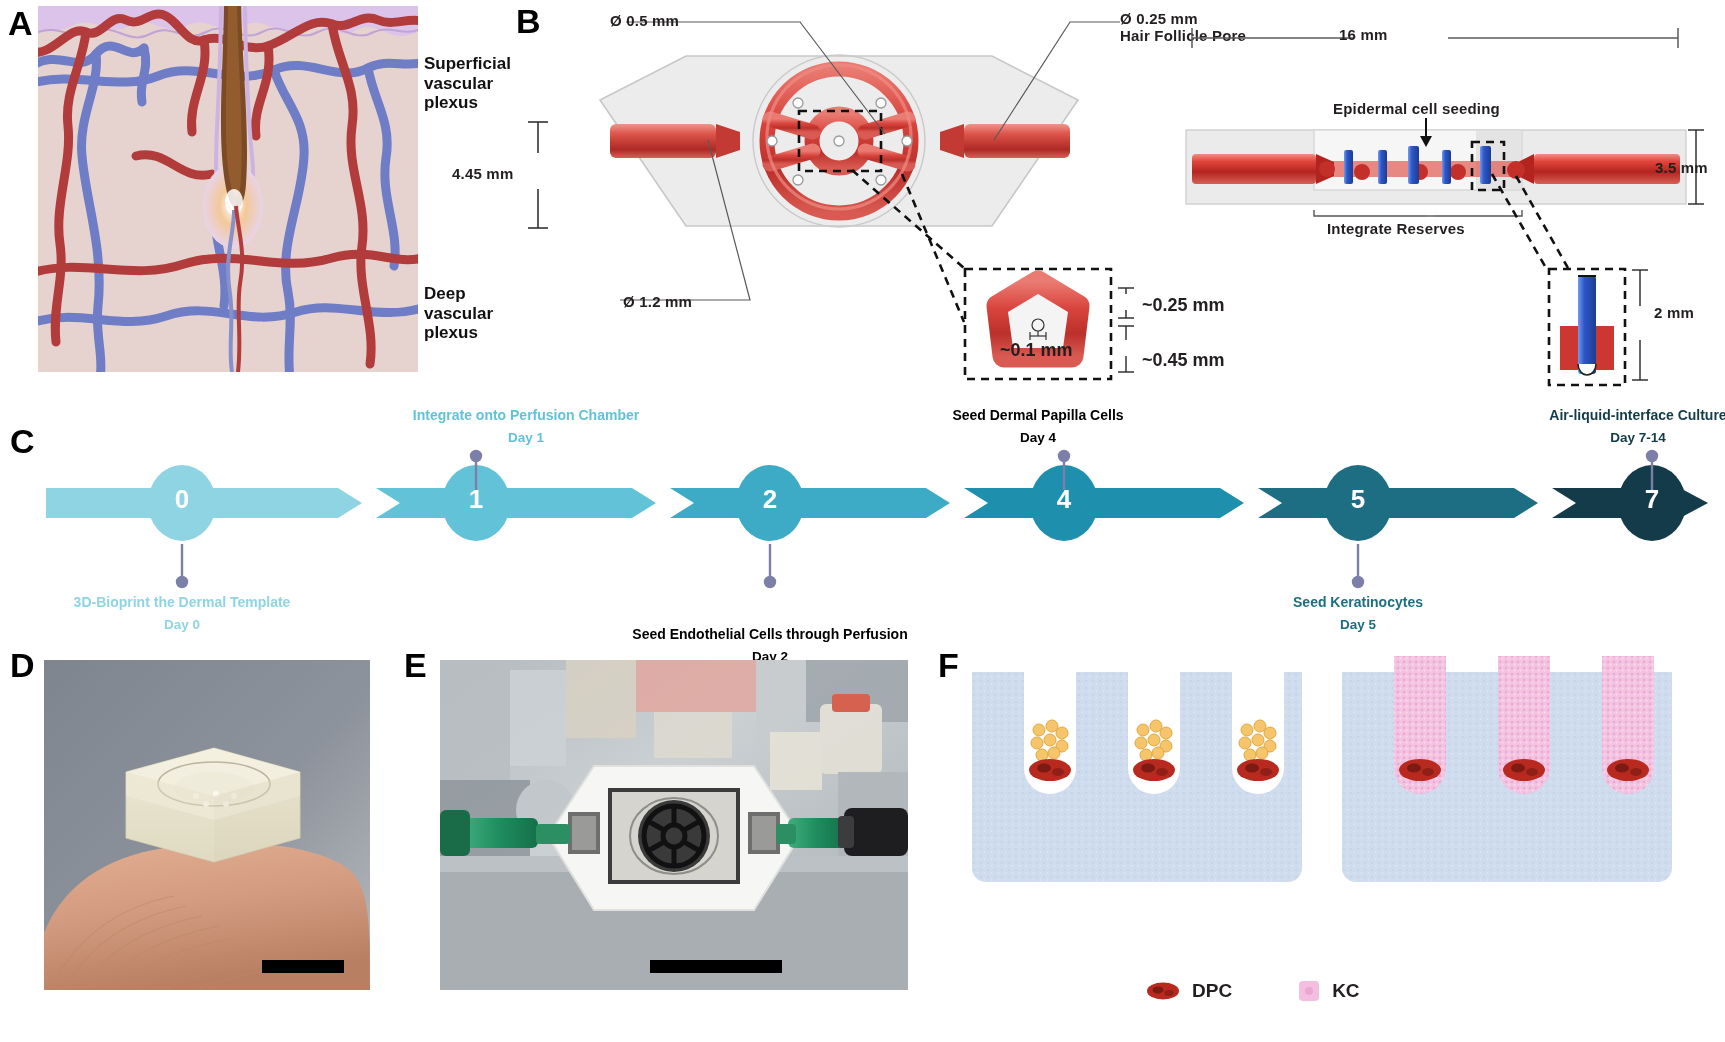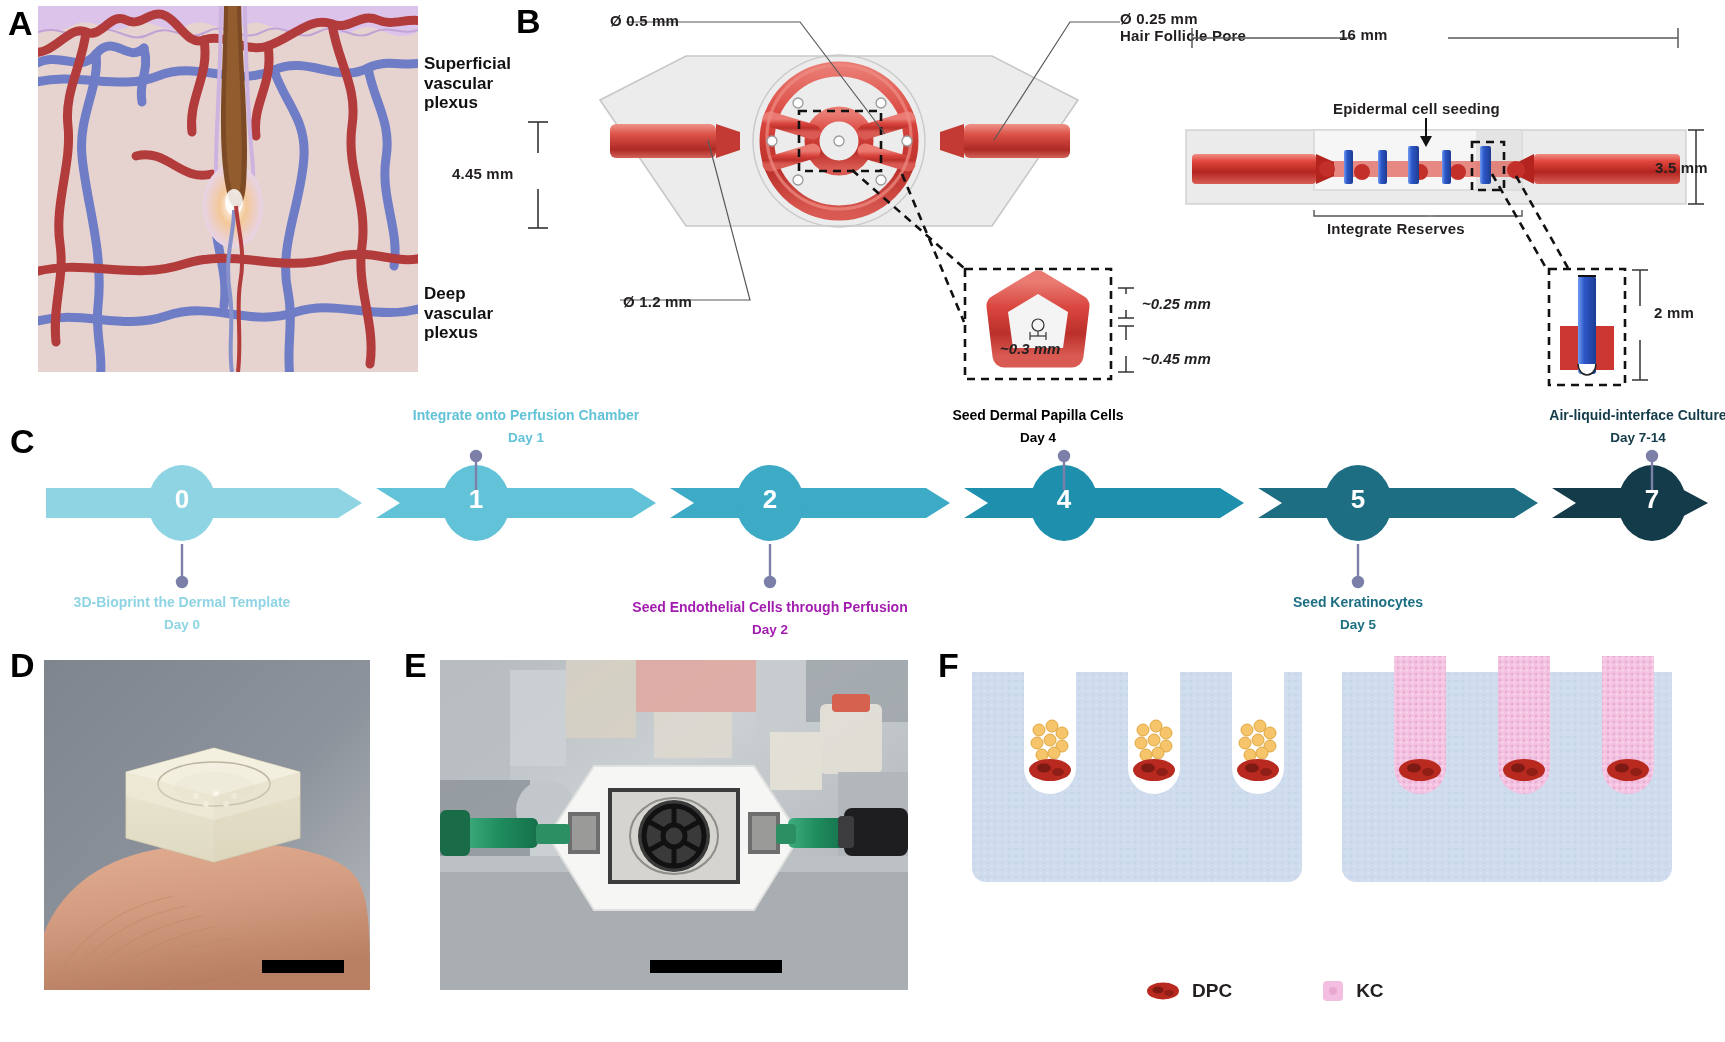--- a/index.html
+++ b/index.html
@@ -1,21 +1,21 @@
 <!DOCTYPE html>
 <html><head>
 <meta charset="utf-8">
 <style>
   html,body{margin:0;padding:0;background:#ffffff;}
   body{width:1725px;height:1042px;position:relative;overflow:hidden;
        font-family:"Liberation Sans","DejaVu Sans",sans-serif;color:#231f20;}
   .abs{position:absolute;}
   .panel-letter{font-weight:bold;font-size:34px;color:#000;line-height:1;font-family:"Liberation Sans",sans-serif;}
   .dimtext{font-size:15px;font-weight:bold;color:#231f20;letter-spacing:.2px;font-family:"Liberation Sans",sans-serif;}
-  .dimtext-sm{font-size:15px;font-weight:bold;color:#231f20;font-family:"Liberation Sans",sans-serif;font-style:italic;}
+  .dimtext-sm{font-size:18px;font-weight:bold;color:#231f20;font-family:"Liberation Sans",sans-serif;}
   .annot{font-size:17px;font-weight:bold;color:#111;line-height:1.16;font-family:"Liberation Sans",sans-serif;}
   .tl-title{font-weight:bold;font-size:14px;text-align:center;line-height:1.1;}
   .tl-day{font-size:13.5px;text-align:center;font-weight:bold;line-height:1.1;margin-top:8px;}
   .leader{stroke:#59595b;fill:none;stroke-width:1.2;}
   .dash{stroke:#111;fill:none;stroke-width:2.6;stroke-dasharray:8 6;}
   .legend-lbl{font-size:19px;font-weight:bold;color:#231f20;}
   svg{display:block;overflow:visible;}
 </style>
 </head>
 <body>
@@ -254,21 +254,21 @@
     <polygon points="74,26 104,44 99,80 49,80 44,44" fill="#f4f4f4"></polygon>
     <g stroke="#333" stroke-width="1.2" fill="none">
       <circle cx="74" cy="57" r="6"></circle>
       <line x1="66" y1="68" x2="82" y2="68"></line>
       <line x1="74" y1="63" x2="74" y2="68"></line>
       <line x1="66" y1="64" x2="66" y2="72"></line>
       <line x1="82" y1="64" x2="82" y2="72"></line>
     </g>
   </svg>
 </div>
-<div class="abs dimtext-sm" style="left:1000px;top:340px;">~0.3 mm</div>
+<div class="abs dimtext-sm" style="left:1000px;top:340px;">~0.1 mm</div>
 
 <div class="abs" style="left:1116px;top:268px;width:20px;height:112px;">
   <svg width="20" height="112" viewBox="0 0 20 112">
     <g stroke="#333" stroke-width="1.5">
       <line x1="10" y1="20" x2="10" y2="26"></line>
         <line x1="10" y1="42" x2="10" y2="50"></line>
       <line x1="2" y1="20" x2="18" y2="20"></line>
         <line x1="2" y1="50" x2="18" y2="50"></line>
       <line x1="10" y1="58" x2="10" y2="72"></line>
         <line x1="10" y1="88" x2="10" y2="104"></line>
@@ -384,21 +384,21 @@
 </div>
 <div class="abs" style="left:1428px;top:408px;width:420px;color:#143b4a;">
   <div class="tl-title">Air-liquid-interface Culture</div>
   <div class="tl-day">Day 7-14</div>
 </div>
 
 <div class="abs" style="left:-78px;top:595px;width:520px;color:#8ed4e3;">
   <div class="tl-title">3D-Bioprint the Dermal Template</div>
   <div class="tl-day">Day 0</div>
 </div>
-<div class="abs" style="left:470px;top:600px;width:600px;color:#a21caf;">
+<div class="abs" style="left:470px;top:627px;width:600px;color:#000000;">
   <div class="tl-title">Seed Endothelial Cells through Perfusion</div>
   <div class="tl-day">Day 2</div>
 </div>
 <div class="abs" style="left:1138px;top:595px;width:440px;color:#1d6e82;">
   <div class="tl-title">Seed Keratinocytes</div>
   <div class="tl-day">Day 5</div>
 </div>
 
 <div class="abs panel-letter" style="left:10px;top:648px;">D</div>
 
@@ -628,21 +628,21 @@
         <g transform="translate(286,98)">
           <ellipse cx="0" cy="0" rx="21" ry="11" fill="#b82a20"></ellipse>
           <ellipse cx="-6" cy="-2" rx="7" ry="4.5" fill="#7d1a13"></ellipse>
           <ellipse cx="8" cy="2" rx="6" ry="4" fill="#8f1f17"></ellipse>
         </g>
       </g>
     </g>
   </svg>
 </div>
 
-<div class="abs" style="left:1146px;top:980px;width:420px;display:flex;align-items:center;gap:90px;">
+<div class="abs" style="left:1146px;top:980px;width:420px;display:flex;align-items:center;gap:66px;">
   <div style="display:flex;align-items:center;gap:12px;">
     <span style="display:inline-block;width:34px;height:20px;">
       <svg width="34" height="20" viewBox="0 0 34 20">
         <ellipse cx="17" cy="10" rx="16" ry="8.5" fill="#b82a20"></ellipse>
         <ellipse cx="12" cy="9" rx="5.5" ry="3.6" fill="#7d1a13"></ellipse>
         <ellipse cx="23" cy="12" rx="4.6" ry="3" fill="#8f1f17"></ellipse>
       </svg>
     </span>
     <span class="legend-lbl">DPC</span>
   </div>

